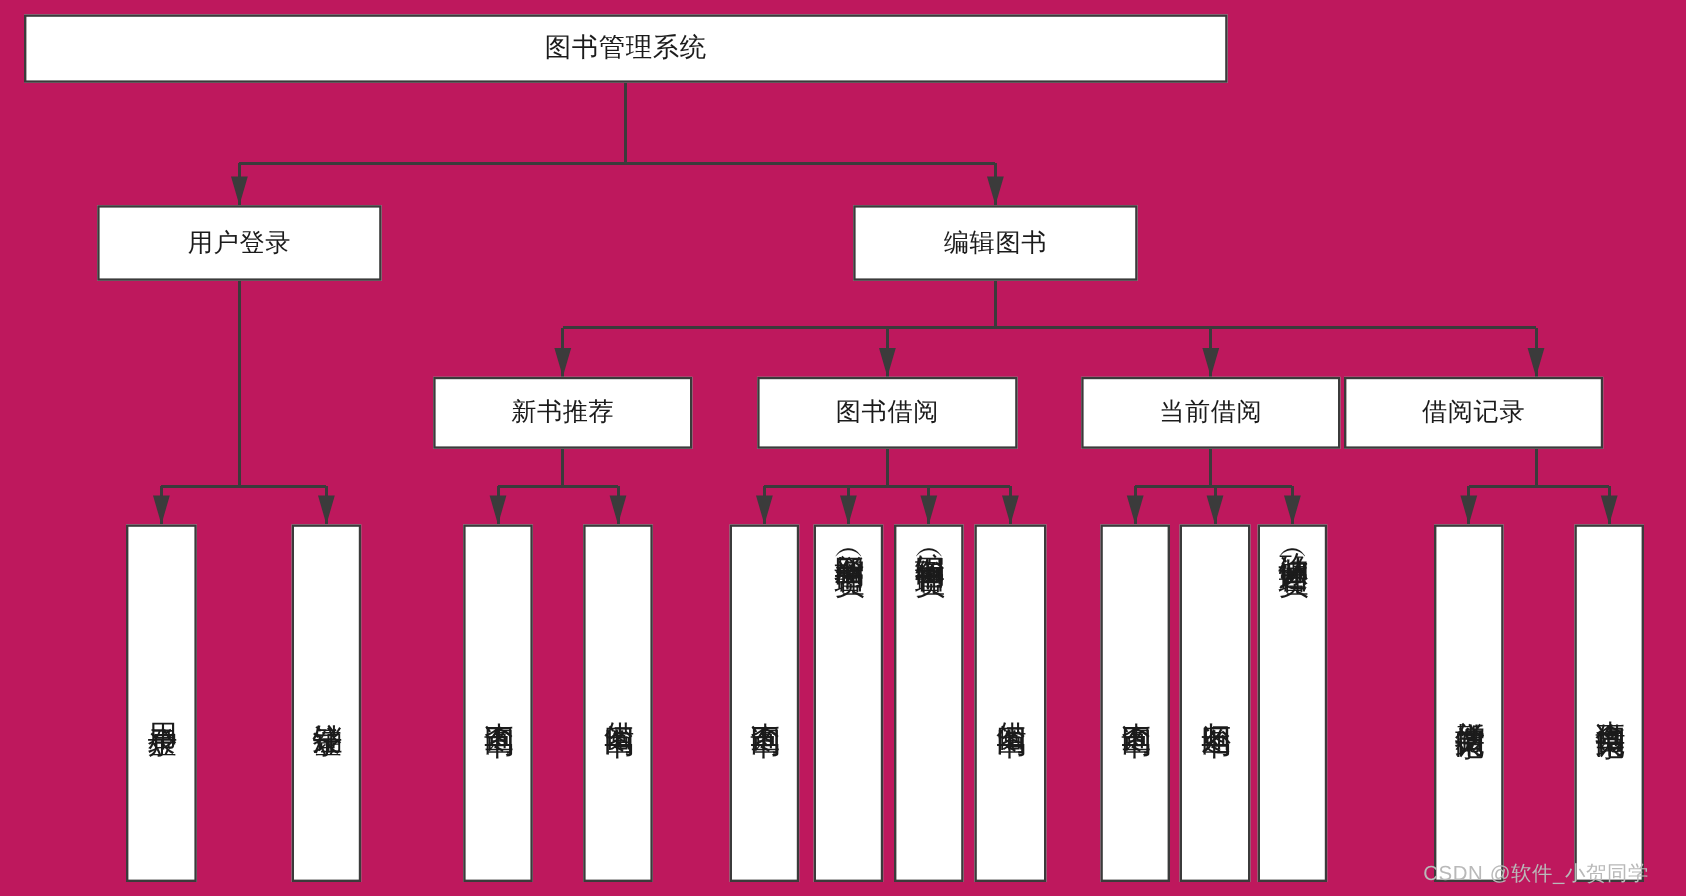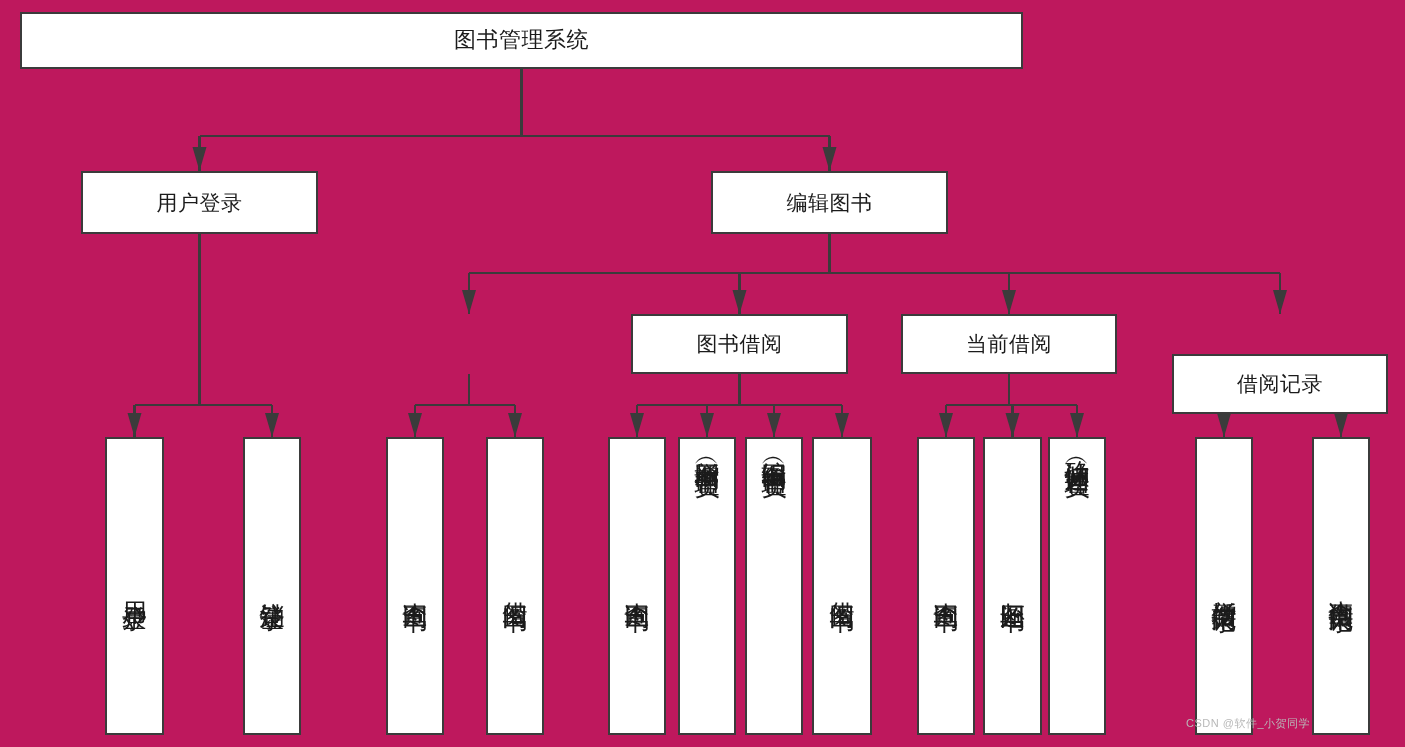--- a/index.html
+++ b/index.html
@@ -55,21 +55,21 @@
     align-items: center;
     justify-content: flex-start;
     padding-top: 2px;
   }
   .node.vert.centered {
     justify-content: center;
     padding-top: 0;
   }
   .watermark {
     position: absolute;
-    font-size: 11px;
+    font-size: 17px;
     color: #b9b9b9;
     white-space: nowrap;
     letter-spacing: 0.5px;
   }
 </style>
 </head>
 <body>
 
 <div id="canvas">
 
@@ -132,27 +132,30 @@
     <span>图书管理系统</span>
   </div>
 
   <div class="node horiz" style="left: 81px; top: 171px; width: 237px; height: 63px;">
     <span>用户登录</span>
   </div>
   <div class="node horiz" style="left: 711px; top: 171px; width: 237px; height: 63px;">
     <span>编辑图书</span>
   </div>
 
+  <div class="node horiz" style="left: 361px; top: 314px; width: 216px; height: 60px;">
+    <span>新书推荐</span>
+  </div>
   <div class="node horiz" style="left: 901px; top: 314px; width: 216px; height: 60px;">
     <span>当前借阅</span>
   </div>
   <div class="node horiz" style="left: 631px; top: 314px; width: 217px; height: 60px;">
     <span>图书借阅</span>
   </div>
-  <div class="node horiz" style="left: 1172px; top: 314px; width: 216px; height: 60px; margin-top: 40px;">
+  <div class="node horiz" style="left: 1120px; top: 314px; width: 216px; height: 60px;">
     <span>借阅记录</span>
   </div>
 
   <div class="node vert centered" style="left: 105px; top: 437px; width: 59px; height: 298px;">用户登录</div>
   <div class="node vert centered" style="left: 243px; top: 437px; width: 58px; height: 298px;">注销登录</div>
 
   <div class="node vert centered" style="left: 386px; top: 437px; width: 58px; height: 298px;">查询图书</div>
   <div class="node vert centered" style="left: 486px; top: 437px; width: 58px; height: 298px;">借阅图书</div>
 
   <div class="node vert centered" style="left: 608px; top: 437px; width: 58px; height: 298px;">查询图书</div>

